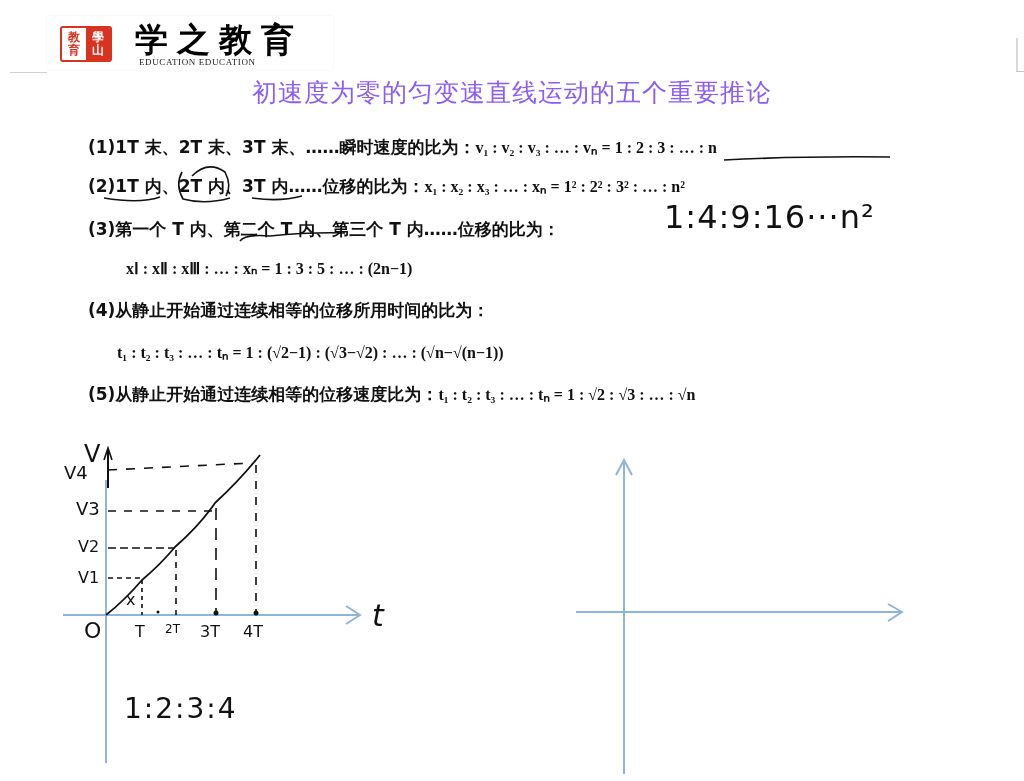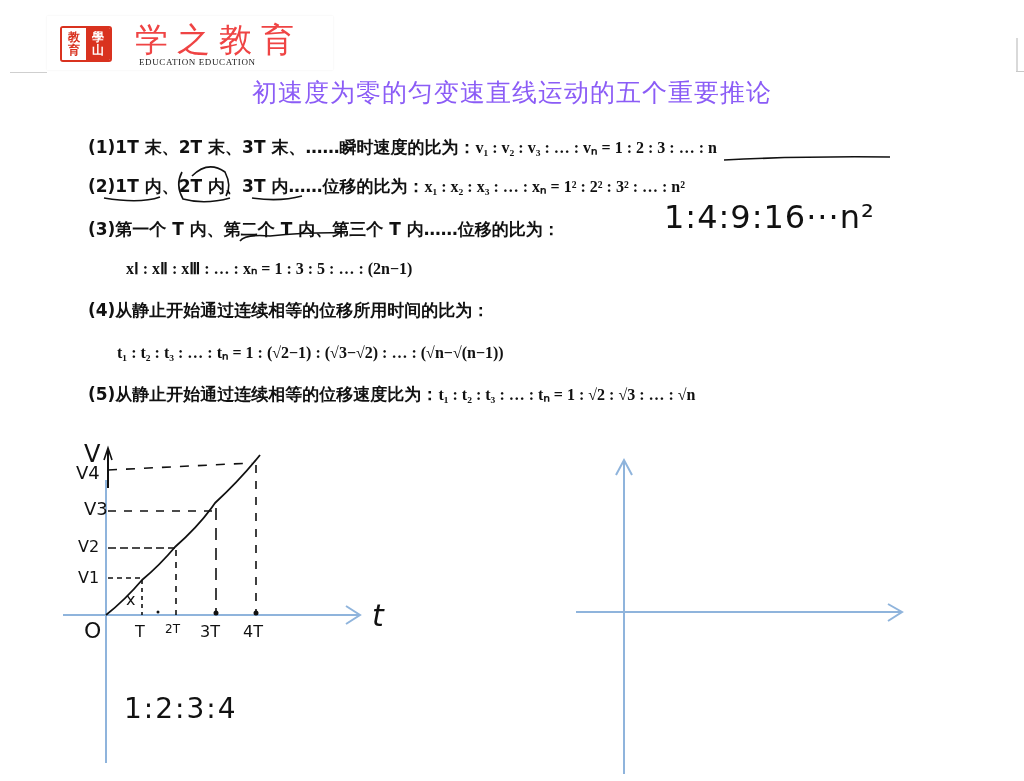--- a/index.html
+++ b/index.html
@@ -10,22 +10,22 @@
   .page-edge-right-h { position:absolute; left:1016px; top:71px; width:8px; height:1px; background:#c8c8c8; }
 
   .logo { position:absolute; left:47px; top:16px; width:286px; height:54px; background:#fff;
           box-shadow:0 0 2px #eee; }
   .seal { position:absolute; left:13px; top:10px; width:52px; height:36px; border-radius:3px;
           display:flex; overflow:hidden; border:2px solid #d9321f; box-sizing:border-box; }
   .seal .half-l { width:50%; background:#fff; color:#d9321f; font-size:12px; line-height:13px;
           display:flex; flex-direction:column; align-items:center; justify-content:center; font-weight:bold; }
   .seal .half-r { width:50%; background:#d9321f; color:#fff; font-size:12px; line-height:13px;
           display:flex; flex-direction:column; align-items:center; justify-content:center; font-weight:bold; }
-  .brand-cn { position:absolute; left:88px; top:2px; font-size:33px; letter-spacing:9px; font-weight:normal;
-          font-family:"DejaVu Serif", serif; color:#ef4444; }
+  .brand-cn { position:absolute; left:88px; top:2px; font-size:33px; letter-spacing:9px; font-weight:bold;
+          font-family:"DejaVu Serif", serif; color:#000000; }
   .brand-en { position:absolute; left:92px; top:41px; font-size:9px; letter-spacing:0.6px;
           font-family:"Liberation Serif", serif; color:#222; }
 
   .title { position:absolute; left:252px; top:76px; font-size:25px; color:#8b5cf6;
            font-family:Liberation Serif, serif; letter-spacing:1px; white-space:nowrap; }
 
   .line { position:absolute; white-space:nowrap; font-size:16px; font-weight:bold;
           font-family:"Liberation Serif", serif; }
   .line .label { font-family:"DejaVu Sans", sans-serif; font-weight:bold; font-size:17px; }
   .line .formula { font-family:"Liberation Serif", serif; font-weight:bold; }
@@ -113,22 +113,22 @@
   <line x1="142" y1="580" x2="142" y2="615" stroke="#111" stroke-width="1.6" stroke-dasharray="4,4"></line>
   <line x1="176" y1="550" x2="176" y2="615" stroke="#111" stroke-width="1.6" stroke-dasharray="6,6"></line>
   <line x1="216" y1="508" x2="216" y2="615" stroke="#111" stroke-width="1.6" stroke-dasharray="12,8"></line>
   <line x1="256" y1="465" x2="256" y2="615" stroke="#111" stroke-width="1.6" stroke-dasharray="8,8"></line>
   <circle cx="216" cy="613" r="2.5" fill="#111"></circle>
   <circle cx="256" cy="613" r="2.5" fill="#111"></circle>
   <circle cx="158" cy="612" r="1.5" fill="#111"></circle>
 </svg>
 
 <div class="hand-text" style="left:84px; top:440px; font-size:24px;">V</div>
-<div class="hand-text" style="left:76px; top:462px; font-size:18px;">V4</div>
-<div class="hand-text" style="left:76px; top:498px; font-size:18px;margin-left:8px;">V3</div>
+<div class="hand-text" style="left:64px; top:462px; font-size:18px;">V4</div>
+<div class="hand-text" style="left:76px; top:498px; font-size:18px;">V3</div>
 <div class="hand-text" style="left:78px; top:537px; font-size:16px;">V2</div>
 <div class="hand-text" style="left:78px; top:568px; font-size:16px;">V1</div>
 <div class="hand-text" style="left:126px; top:590px; font-size:16px;">x</div>
 <div class="hand-text" style="left:84px; top:618px; font-size:22px;">O</div>
 <div class="hand-text" style="left:135px; top:622px; font-size:16px;">T</div>
 <div class="hand-text" style="left:165px; top:622px; font-size:12px;">2T</div>
 <div class="hand-text" style="left:200px; top:622px; font-size:16px;">3T</div>
 <div class="hand-text" style="left:243px; top:622px; font-size:16px;">4T</div>
 <div class="hand-text" style="left:372px; top:598px; font-size:30px; font-style:italic;">t</div>
 <div class="hand-text" style="left:124px; top:668px; font-size:28px; letter-spacing:2px;margin-top:24px;">1:2:3:4</div>

